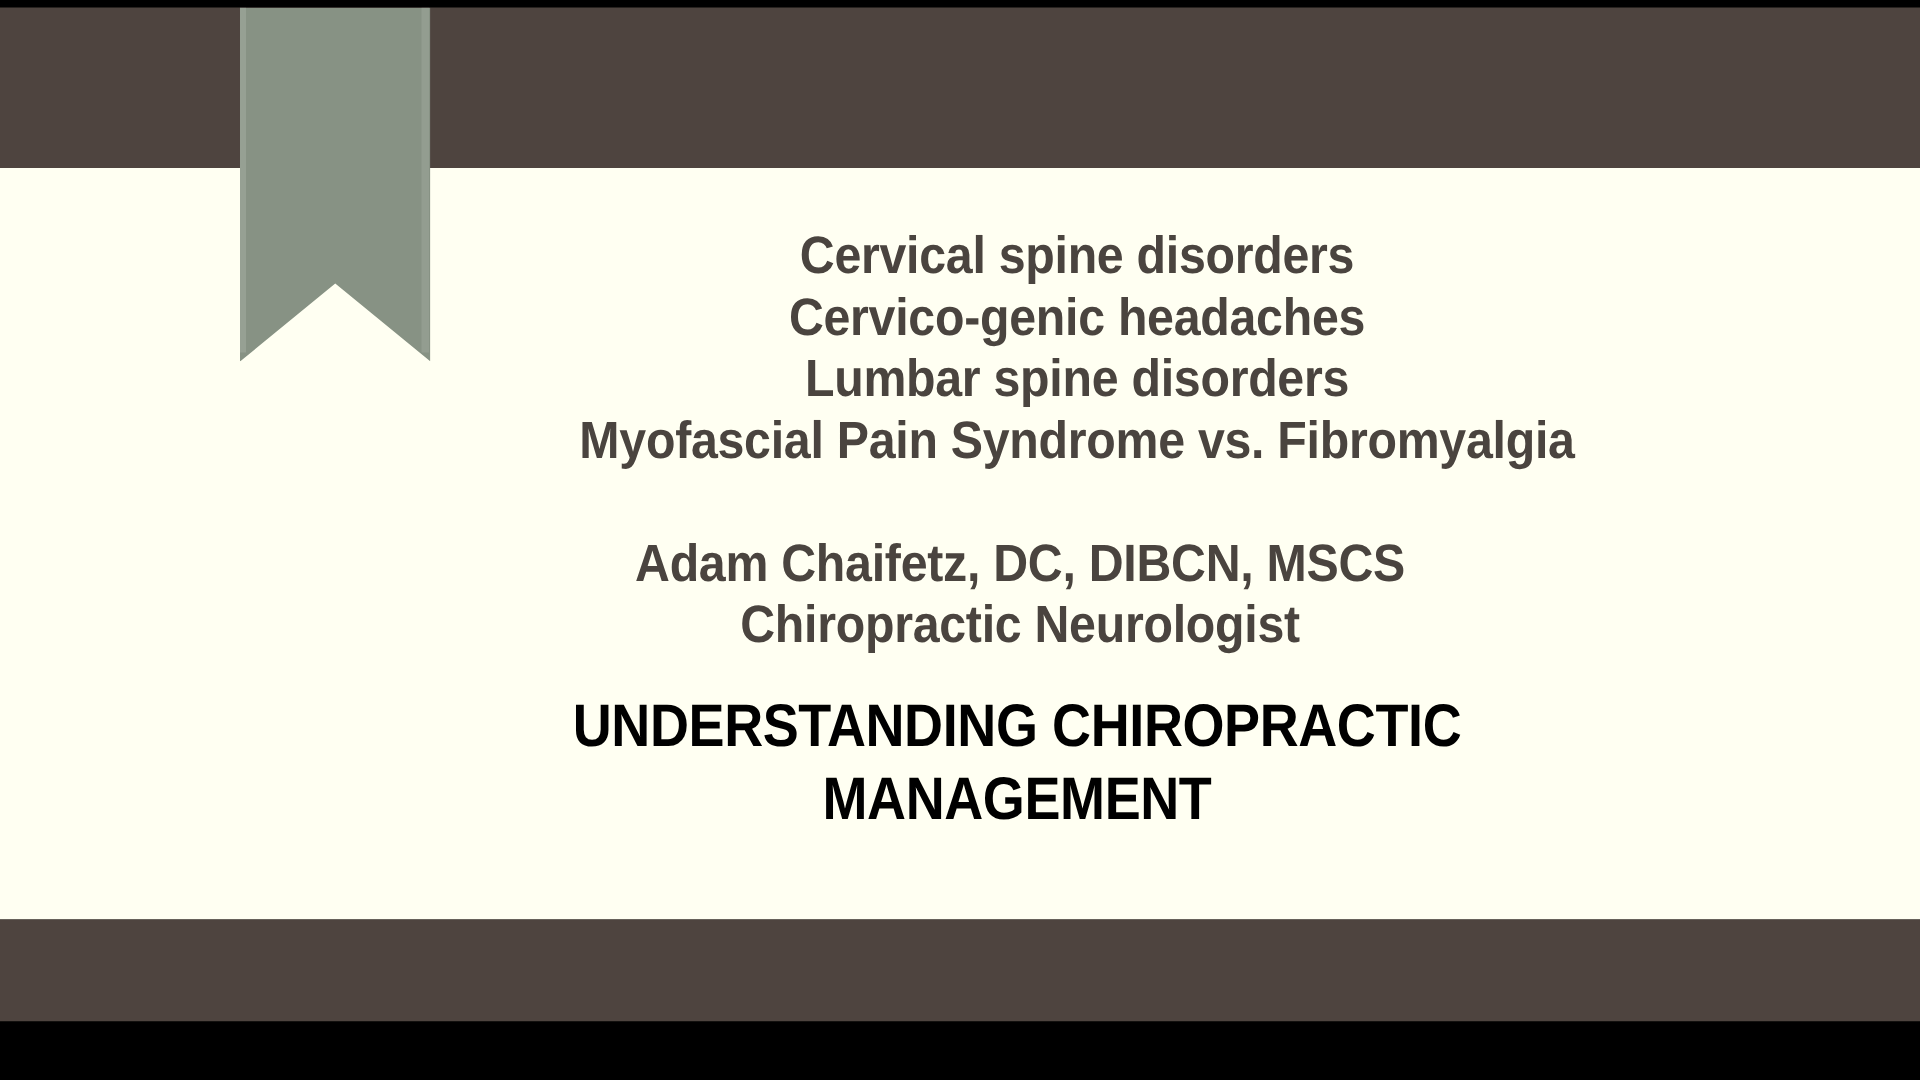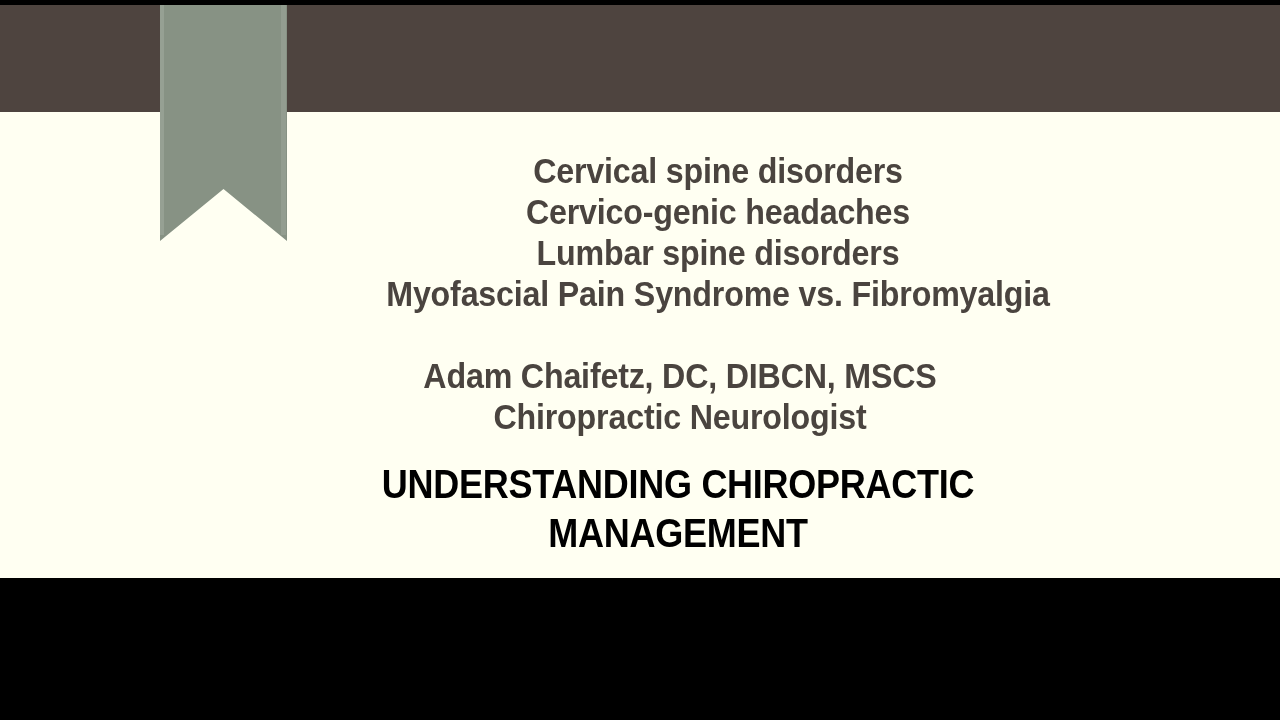--- a/index.html
+++ b/index.html
@@ -8,21 +8,21 @@
     padding: 0;
     background: #000000;
   }
   body {
     font-family: "Liberation Sans", sans-serif;
   }
 
   #slide {
     position: relative;
     width: 1280px;
-    height: 578px;
+    height: 681px;
     overflow: hidden;
     background: #000000;
   }
 
   
   .letterbox-top {
     position: absolute;
     left: 0;
     top: 0;
     width: 1280px;

